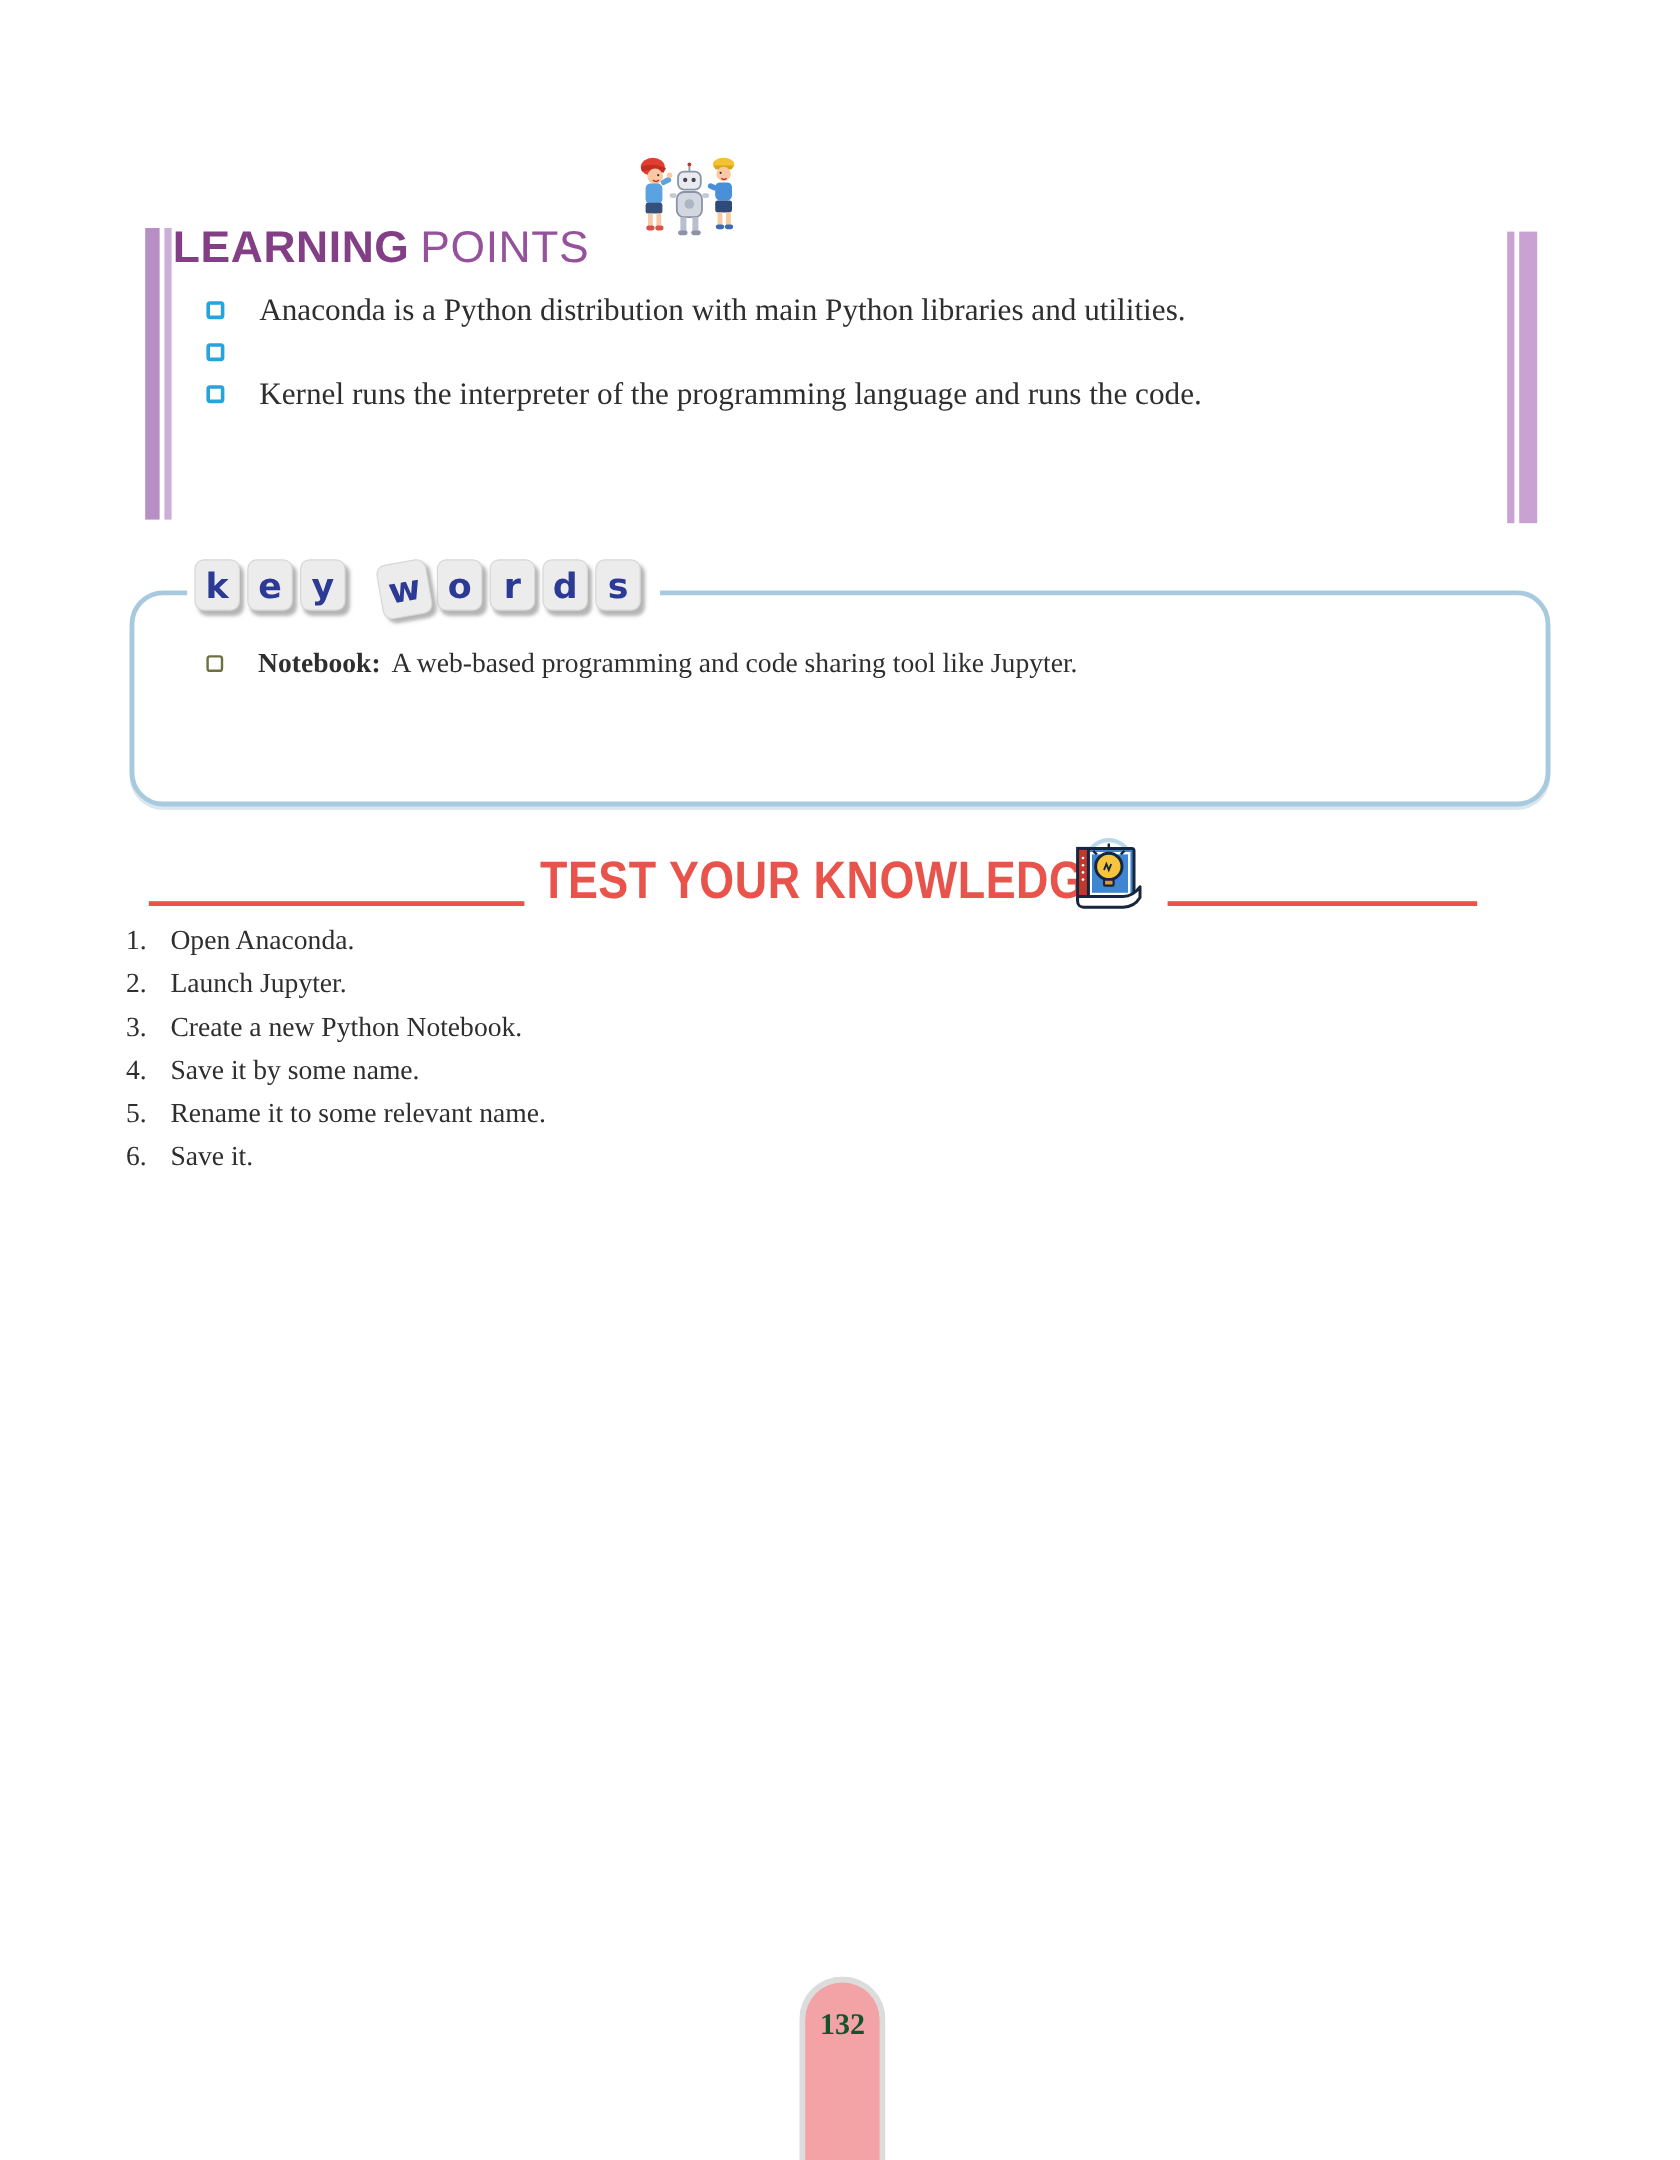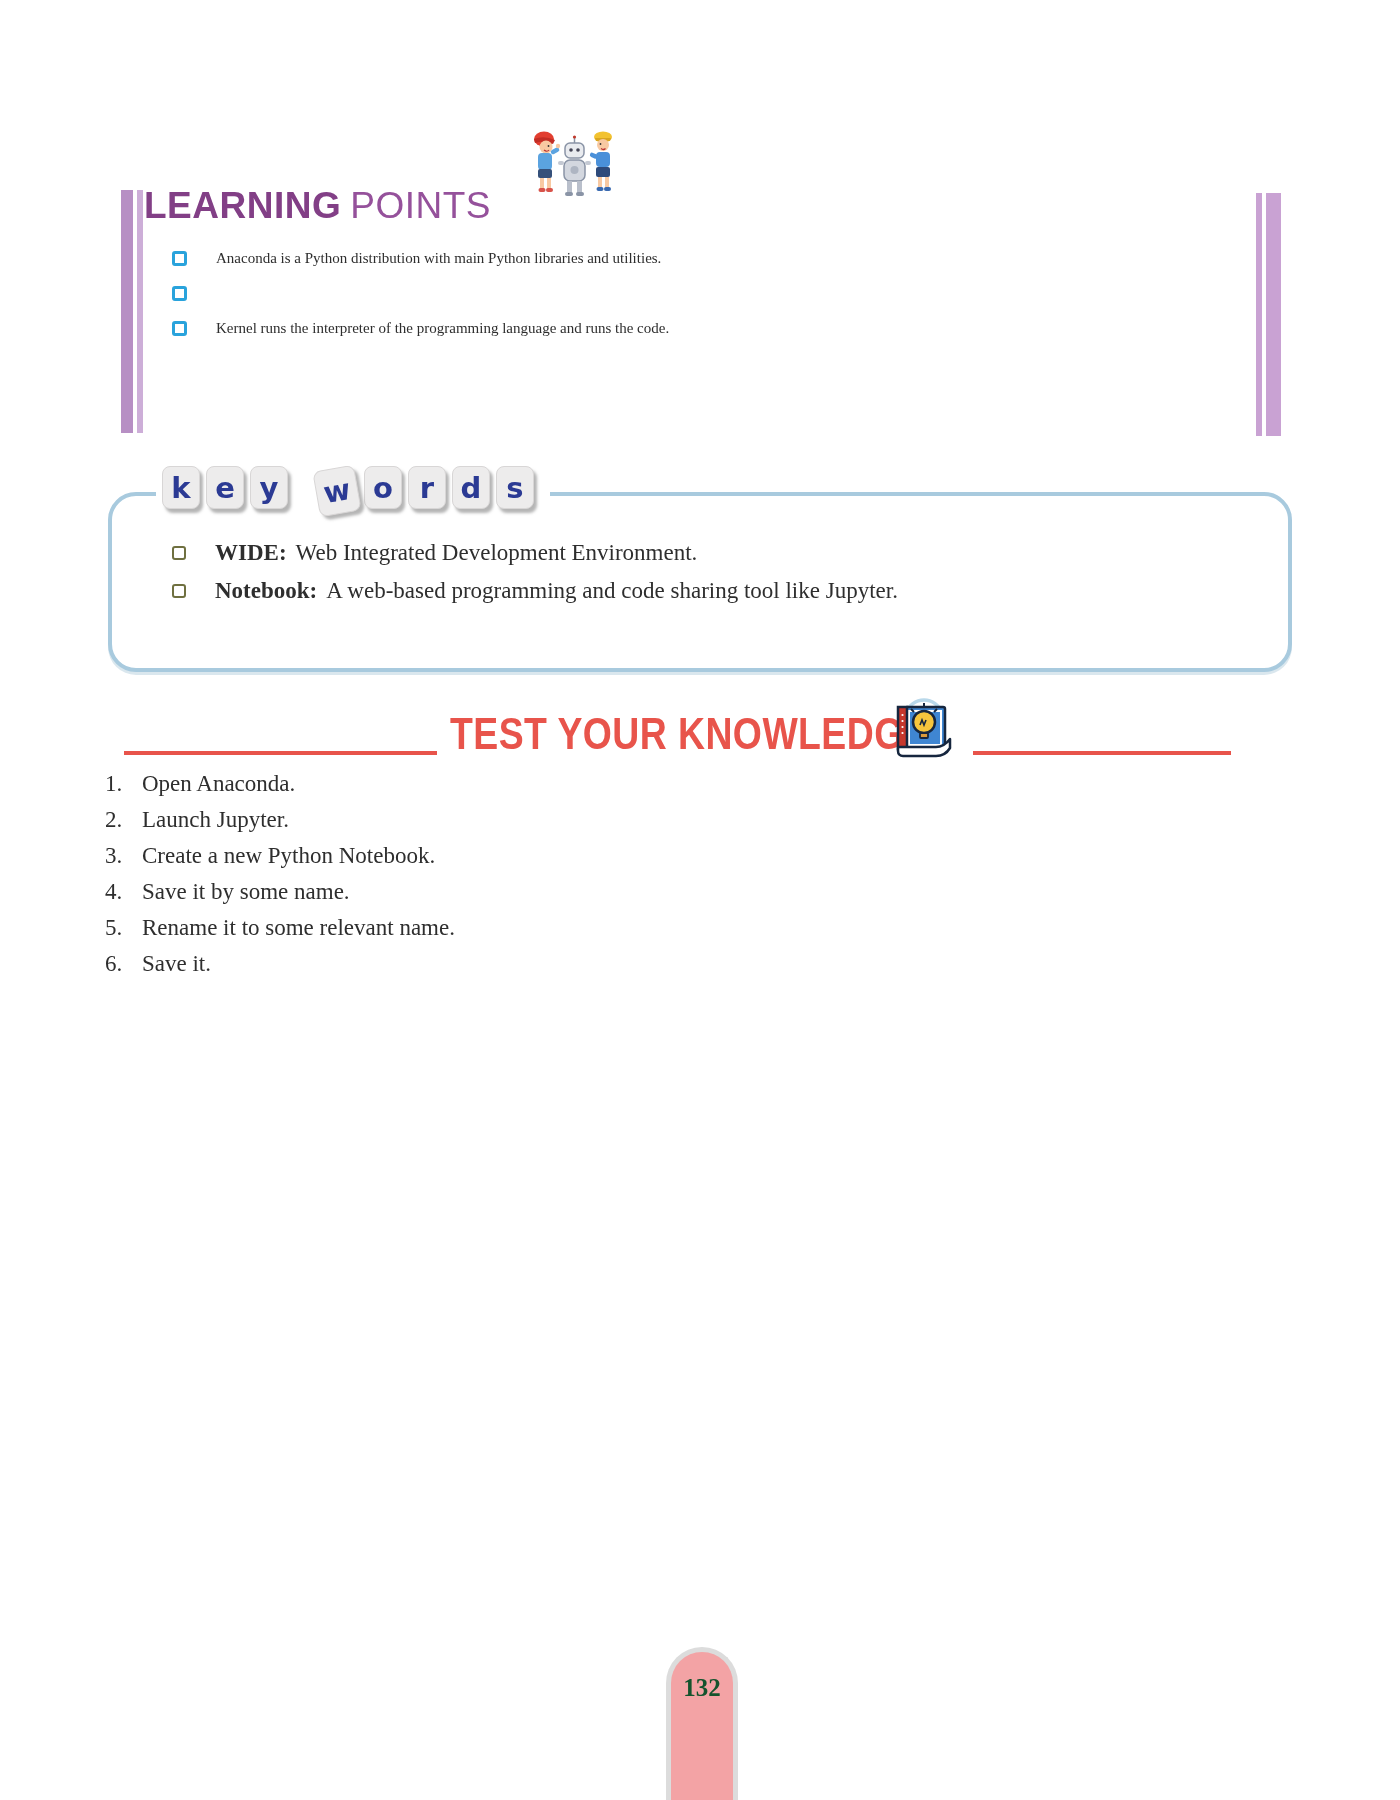--- a/index.html
+++ b/index.html
@@ -29,21 +29,21 @@
   .kids-illustration{left:527px;top:126px;}
 
   .bullet-list{left:172px;top:241px;display:flex;flex-direction:column;}
   .bullet-row{display:flex;align-items:center;height:35px;}
   .sq{
     width:15px;height:15px;border-radius:3px;background:#fff;
     flex:0 0 15px;margin-right:29px;
     border:3px solid #29a3dc;box-sizing:border-box;
   }
   .sq.olive{border-color:#6f7040;border-width:2.5px;width:14px;height:14px;flex-basis:14px;}
-  .bullet-row .txt{font-size:15px;white-space:nowrap;}
+  .bullet-row .txt{font-size:26px;white-space:nowrap;}
 
   
   .kw-box{
     left:108px;top:492px;width:1184px;height:180px;box-sizing:border-box;
     border:4px solid #a8cade;border-radius:28px;
     box-shadow:0 3px 0 rgba(150,185,205,.35);
     background:#ffffff;
   }
   .kw-tiles{
     left:156px;top:462px;display:flex;align-items:flex-start;
@@ -173,25 +173,20 @@
     <span class="tile">e</span>
     <span class="tile">y</span>
     <span class="tile gap tilt">w</span>
     <span class="tile">o</span>
     <span class="tile">r</span>
     <span class="tile">d</span>
     <span class="tile">s</span>
   </div>
 
   <div class="abs kw-list">
-    <div class="kw-row">
-      <span class="sq olive"></span>
-      <span class="term">WIDE:</span>
-      <span class="def">Web Integrated Development Environment.</span>
-    </div>
     <div class="kw-row">
       <span class="sq olive"></span>
       <span class="term">Notebook:</span>
       <span class="def">A web-based programming and code sharing tool like Jupyter.</span>
     </div>
   </div>
 </div>
 
 <div>
   <div class="tyk-line left"></div>

